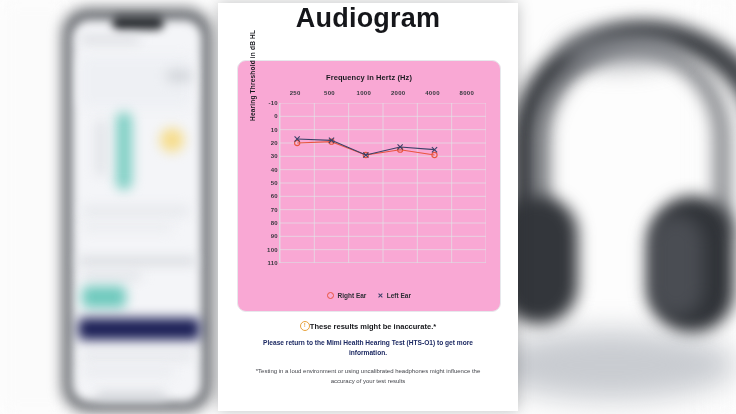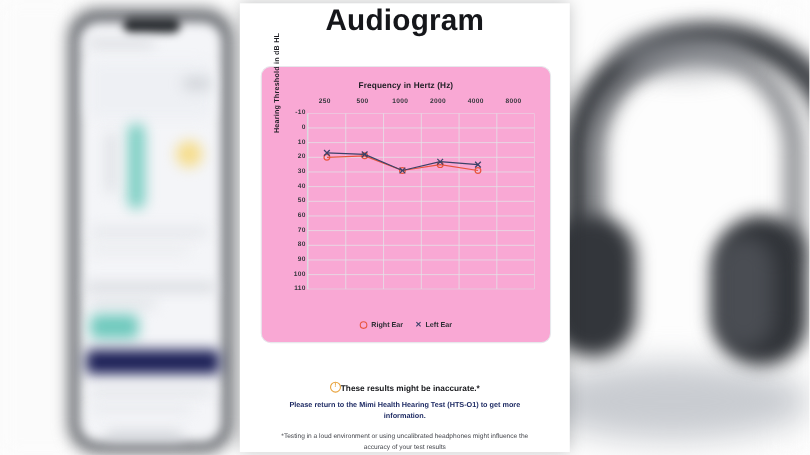--- a/index.html
+++ b/index.html
@@ -132,21 +132,21 @@
     display:inline-block;
   }
   .leg-x{
     font-size:7px;font-weight:700;color:#3b4168;line-height:1;
   }
 
   
   #footer{position:absolute;left:14px;top:318px;width:272px;text-align:center;}
   #warn-row{
     display:flex;justify-content:center;align-items:center;gap:0;
-    font-size:7.5px;font-weight:700;color:#15161a;margin-top:26px;
+    font-size:7.5px;font-weight:700;color:#15161a;
   }
   #warn-icon{
     width:8px;height:8px;border-radius:50%;border:1.1px solid #e8a33d;
     color:#e8a33d;font-size:6px;font-weight:700;line-height:7px;
     text-align:center;flex:none;
   }
   #note-return{
     margin-top:7px;font-size:6.6px;font-weight:700;color:#1d2a63;
     line-height:1.55;padding:0 24px;
   }

